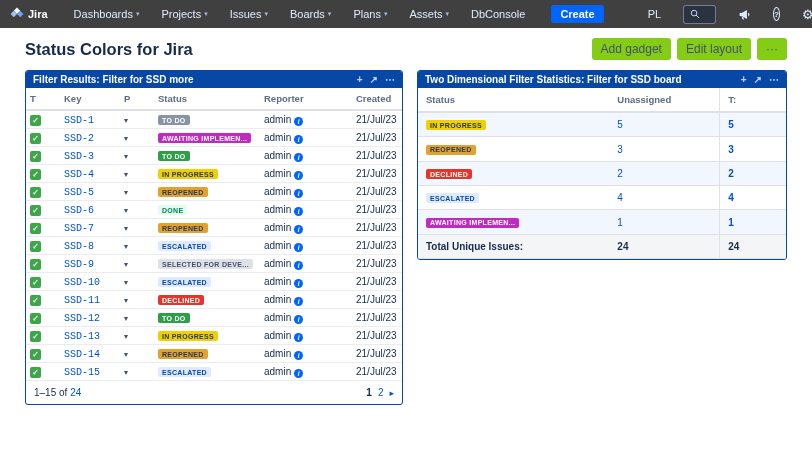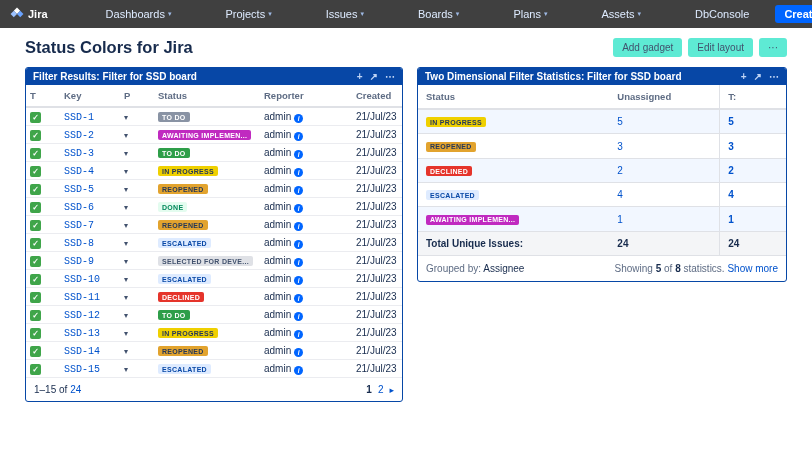--- a/index.html
+++ b/index.html
@@ -3,21 +3,21 @@
 <meta charset="utf-8">
 <style>
   html,body{margin:0;padding:0;}
   body{width:812px;height:450px;overflow:hidden;background:#fff;
        font-family:"Liberation Sans", sans-serif;color:#172B4D;}
 
   
   .navbar{height:28px;background:#404040;display:flex;align-items:center;
           padding:0 10px;gap:22px;font-size:11px;color:#DEEBFF;}
   .brand{display:flex;align-items:center;gap:4px;font-weight:700;color:#fff;margin-right:4px;}
-  .nav-item{display:flex;align-items:center;gap:3px;cursor:pointer;white-space:nowrap;margin-left:32px;}
+  .nav-item{display:flex;align-items:center;gap:3px;cursor:pointer;white-space:nowrap;}
   .nav-caret{font-size:7px;color:#9EB9E4;}
   .create-btn{background:#0065FF;color:#fff;border:none;border-radius:3px;
               font-size:11px;font-weight:600;padding:3px 9px;margin-left:4px;cursor:pointer;
               font-family:"Liberation Sans", sans-serif;}
   .nav-spacer{flex:1;}
   .locale{font-size:11px;color:#DEEBFF;}
   .search-box{display:flex;align-items:center;gap:5px;width:148px;height:17px;
               background:rgba(9,30,66,0.35);border:1px solid rgba(190,215,255,0.45);
               border-radius:3px;padding:0 6px;text-decoration:underline;}
   .search-box input{flex:1;background:transparent;border:none;outline:none;
@@ -26,22 +26,22 @@
   .nav-icon{display:flex;align-items:center;justify-content:center;cursor:pointer;color:#DEEBFF;}
   .gear-glyph{font-size:13px;line-height:1;}
   .help-circle{width:12px;height:12px;border:1.3px solid #DEEBFF;border-radius:50%;
                font-size:8px;font-weight:700;display:flex;align-items:center;justify-content:center;}
   .avatar{width:17px;height:17px;border-radius:50%;background:#00A3BF;border:1px solid #7FD8E8;}
 
   
   .pagebar{display:flex;align-items:center;padding:10px 25px 8px 25px;}
   .page-title{flex:1;font-size:16.5px;font-weight:700;color:#172B4D;margin:0;}
   .page-actions{display:flex;gap:6px;}
-  .pg-btn{background:#5eead4;border:none;border-radius:3px;color:#42526E;
-          font-size:10px;font-weight:500;padding:4px 9px;cursor:pointer;
+  .pg-btn{background:#84cc16;border:none;border-radius:3px;color:#42526E;
+          font-size:12px;font-weight:500;padding:4px 9px;cursor:pointer;
           font-family:"Liberation Sans", sans-serif;}
 
   
   .gadgets{display:flex;align-items:flex-start;gap:14px;padding:2px 25px 0 25px;}
   .gadget{border:1px solid #0747A6;border-radius:3px;background:#fff;overflow:hidden;}
   .gadget-header{background:#0747A6;color:#fff;display:flex;align-items:center;
                  padding:3px 7px;font-size:10px;font-weight:700;}
   .gadget-header .gh-title{flex:1;white-space:nowrap;overflow:hidden;text-overflow:ellipsis;}
   .gh-icons{display:flex;gap:7px;color:#BFD4F5;font-size:10px;}
   .gh-icons span{cursor:pointer;}
@@ -165,21 +165,21 @@
     <button class="pg-btn">Add gadget</button>
     <button class="pg-btn">Edit layout</button>
     <button class="pg-btn">···</button>
   </div>
 </header>
 
 <main class="gadgets">
 
   <section class="gadget gadget-left">
     <div class="gadget-header">
-      <span class="gh-title">Filter Results: Filter for SSD board</span>
+      <span class="gh-title">Filter Results: Filter for SSD more</span>
       <span class="gh-icons">
         <span>+</span>
         <span>↗</span>
         <span>⋯</span>
       </span>
     </div>
 
     <table class="fr-table">
       <thead>
         <tr>
@@ -406,28 +406,14 @@
         </tbody>
       <tbody>
         <tr class="total-row">
           <td>Total Unique Issues:</td>
           <td>24</td>
           <td class="tcol">24</td>
         </tr>
       </tbody>
     </table>
 
-    <div class="st-footer">
-      <span>
-        <span>Grouped by:</span>
-        <span class="grp-val">Assignee</span>
-      </span>
-      <span class="showing">
-        <span>Showing</span>
-        <b>5</b>
-        <span>of</span>
-        <b>8</b>
-        <span>statistics.</span>
-        <span class="link">Show more</span>
-      </span>
-    </div>
   </section>
 </main>
 
 </body></html>

